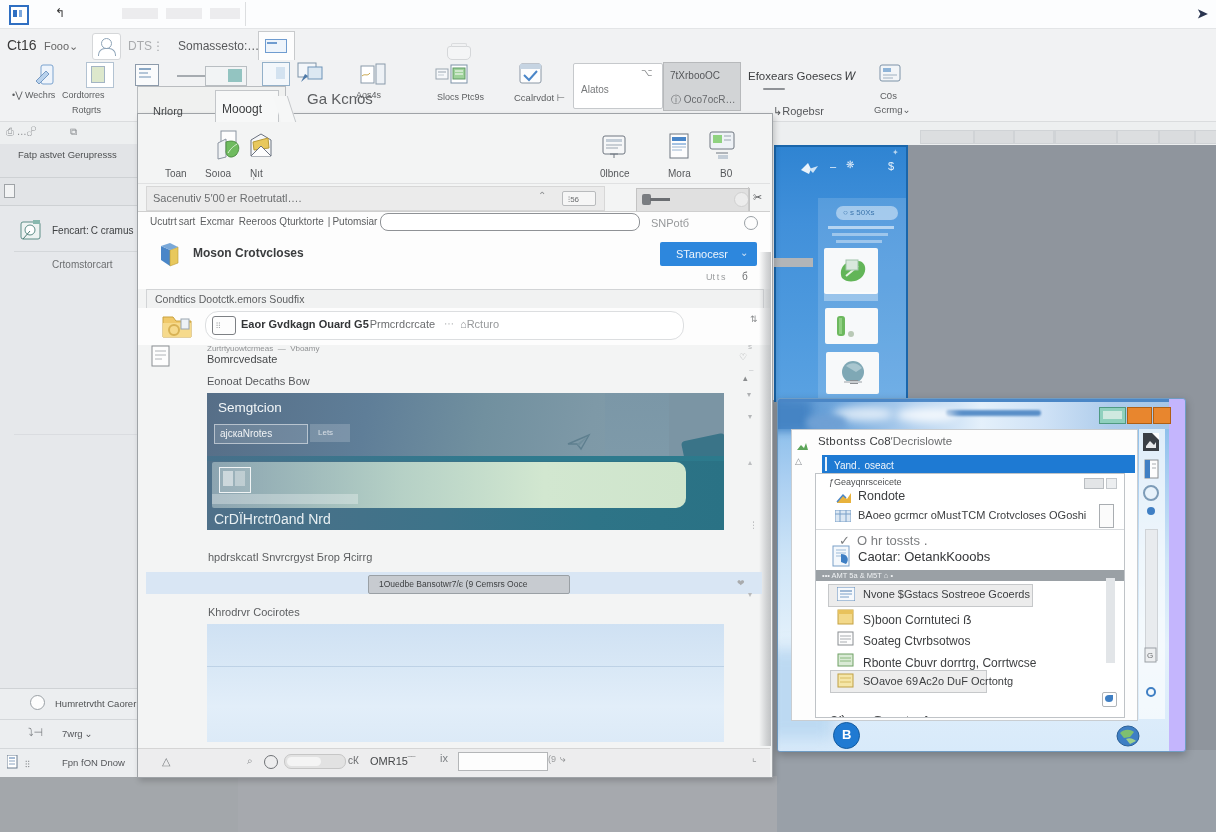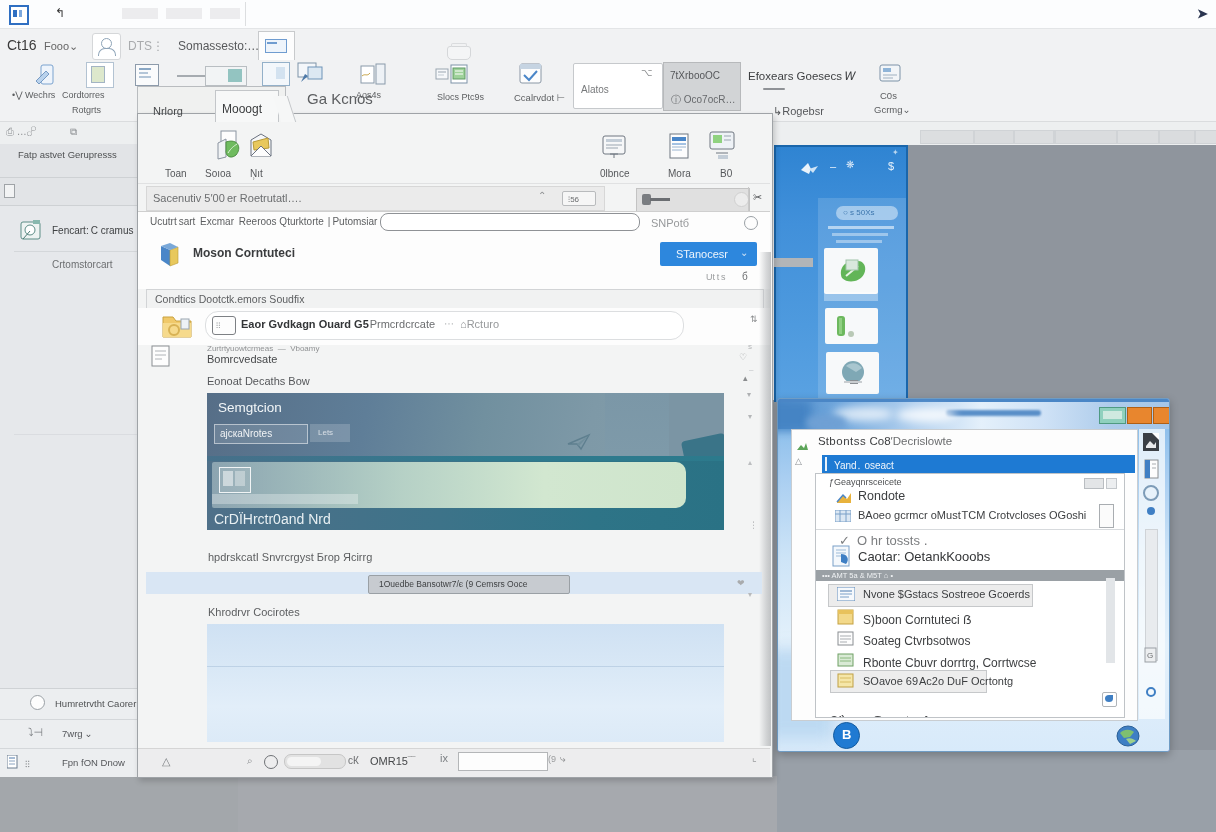--- a/index.html
+++ b/index.html
@@ -218,21 +218,21 @@
 
 <div class="a" style="left:826px;top:352px;width:53px;height:42px;background:#f7f9fa;border-radius:2px;">
   <svg width="53" height="42">
       <circle cx="27" cy="20" r="11" fill="#7fa8b5"></circle>
       <path d="M20 14 C24 10 32 10 36 16 L30 20 Z" fill="#a9c6cf"></path>
       <rect x="24" y="28" width="8" height="4" fill="#8a8f93"></rect>
       <path d="M18 30 h18" stroke="#c9cdd0" stroke-width="2"></path>
     </svg>
 </div>
 
-<div class="a" style="left:777px;top:398px;width:391px;height:352px;background:#c4b5fd;border:1px solid #6f9cc4;border-radius:3px;box-shadow:0 3px 8px rgba(0,0,0,0.25);overflow:hidden;">
+<div class="a" style="left:777px;top:398px;width:391px;height:352px;background:#c4b5fd;border:1px solid #6f9cc4;border-radius:3px;box-shadow:0 3px 8px rgba(0,0,0,0.25);overflow:hidden;padding-left:16px;">
 
   <div class="a" style="left:0;top:0;width:391px;height:352px;background:linear-gradient(180deg,#7db7e8,#a9cef1 22%,#cde4f7 45%,#e4f1fb 70%,#d8eafa);"></div>
   <div class="a" style="left:0px;top:3px;width:391px;height:27px;background:linear-gradient(90deg,#4f8cca,#6fa6dc 15%,#b5d2ef 35%,#e4f0fb 52%,#cfe2f6 68%,#aecceb 85%,#a5c6e8);"></div>
   <div class="a" style="left:55px;top:8px;width:60px;height:14px;background:rgba(255,255,255,0.7);border-radius:50%;filter:blur(4px);"></div>
   <div class="a" style="left:-12px;top:2px;width:45px;height:30px;background:#4584c4;filter:blur(5px);"></div>
   <div class="a" style="left:28px;top:16px;width:40px;height:16px;background:#6fa0d4;border-radius:40%;filter:blur(3px);"></div>
   <div class="a" style="left:-14px;top:250px;width:70px;height:90px;background:#bcd9f2;filter:blur(8px);"></div>
 
   <div class="a" style="left:0;top:0;width:391px;height:3px;background:#4a86c6;"></div>
   <div class="a" style="left:168px;top:11px;width:95px;height:6px;background:#5a8fc8;border-radius:4px;filter:blur(1px);"></div>
@@ -436,21 +436,21 @@
 <div class="a" style="left:744px;top:216px;width:12px;height:12px;border:1.5px solid #9aa0a5;border-radius:50%;"></div>
 
 <div class="a" style="left:138px;top:233px;width:632px;height:56px;background:#fdfdfd;"></div>
 <div class="a" style="left:158px;top:242px;width:26px;height:26px;">
   <svg width="26" height="26">
       <path d="M3 4 L12 8 L12 24 L3 18 Z" fill="#4a86c8"></path>
       <path d="M12 8 L20 5 L20 21 L12 24 Z" fill="#e8c85c" stroke="#b89a38" stroke-width="0.6"></path>
       <path d="M3 4 L12 1 L20 5 L12 8 Z" fill="#7aa8d8"></path>
     </svg>
 </div>
-<div class="t" style="left:193px;top:246px;font-size:12px;color:#3a3c3e;font-weight:bold;">Moson Corntuteci</div>
+<div class="t" style="left:193px;top:246px;font-size:12px;color:#3a3c3e;font-weight:bold;">Moson Crotvcloses</div>
 <div class="a" style="left:660px;top:242px;width:97px;height:24px;background:#2d87dd;border-radius:2px;"></div>
 <div class="t" style="left:676px;top:248px;font-size:11px;color:#eef5fc;">STanocesr</div>
 <div class="t" style="left:740px;top:247px;font-size:10px;color:#cfe2f5;">⌄</div>
 <div class="t" style="left:706px;top:272px;font-size:9px;color:#9a9c9e;">Ut t s</div>
 <div class="t" style="left:742px;top:271px;font-size:10px;color:#6b6d6f;">б</div>
 
 <div class="a" style="left:146px;top:289px;width:616px;height:19px;background:#f1f2f2;border:1px solid #d2d4d6;"></div>
 <div class="t" style="left:155px;top:293px;font-size:10.5px;color:#5c5e60;">Condtics Dootctk.emors Soudfix</div>
 
 <div class="a" style="left:138px;top:308px;width:632px;height:37px;background:#fdfdfd;"></div>

